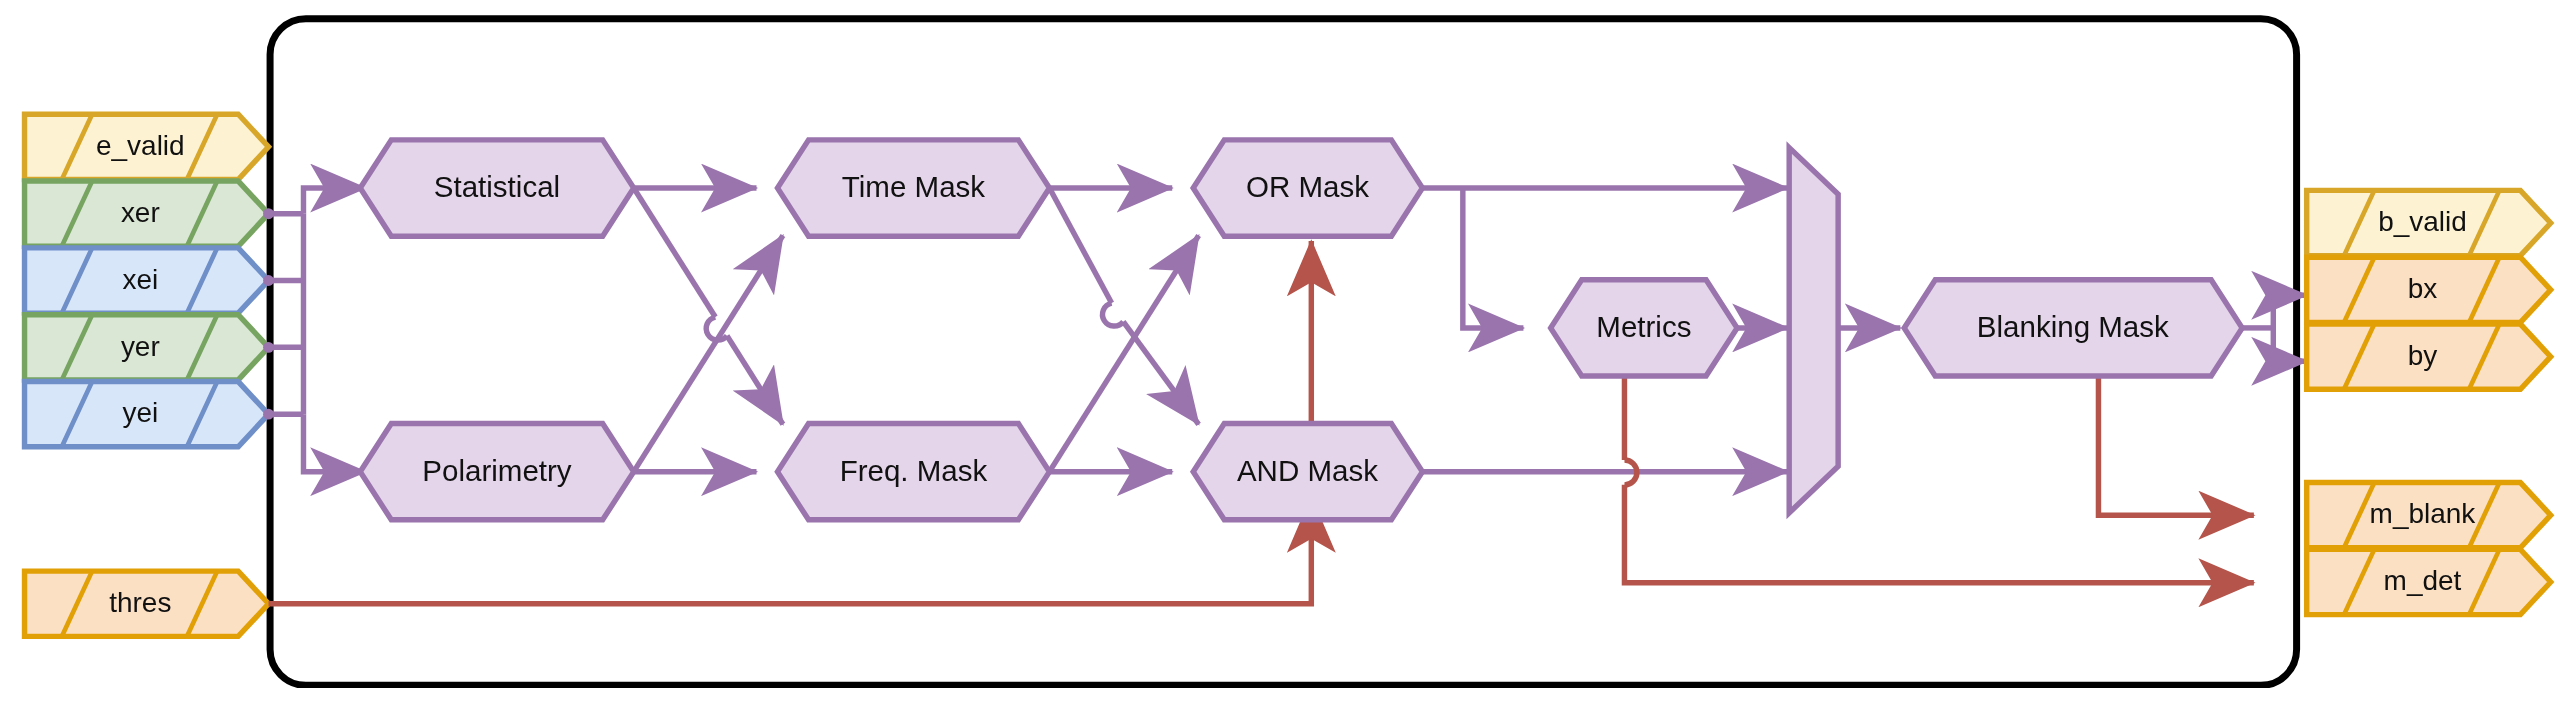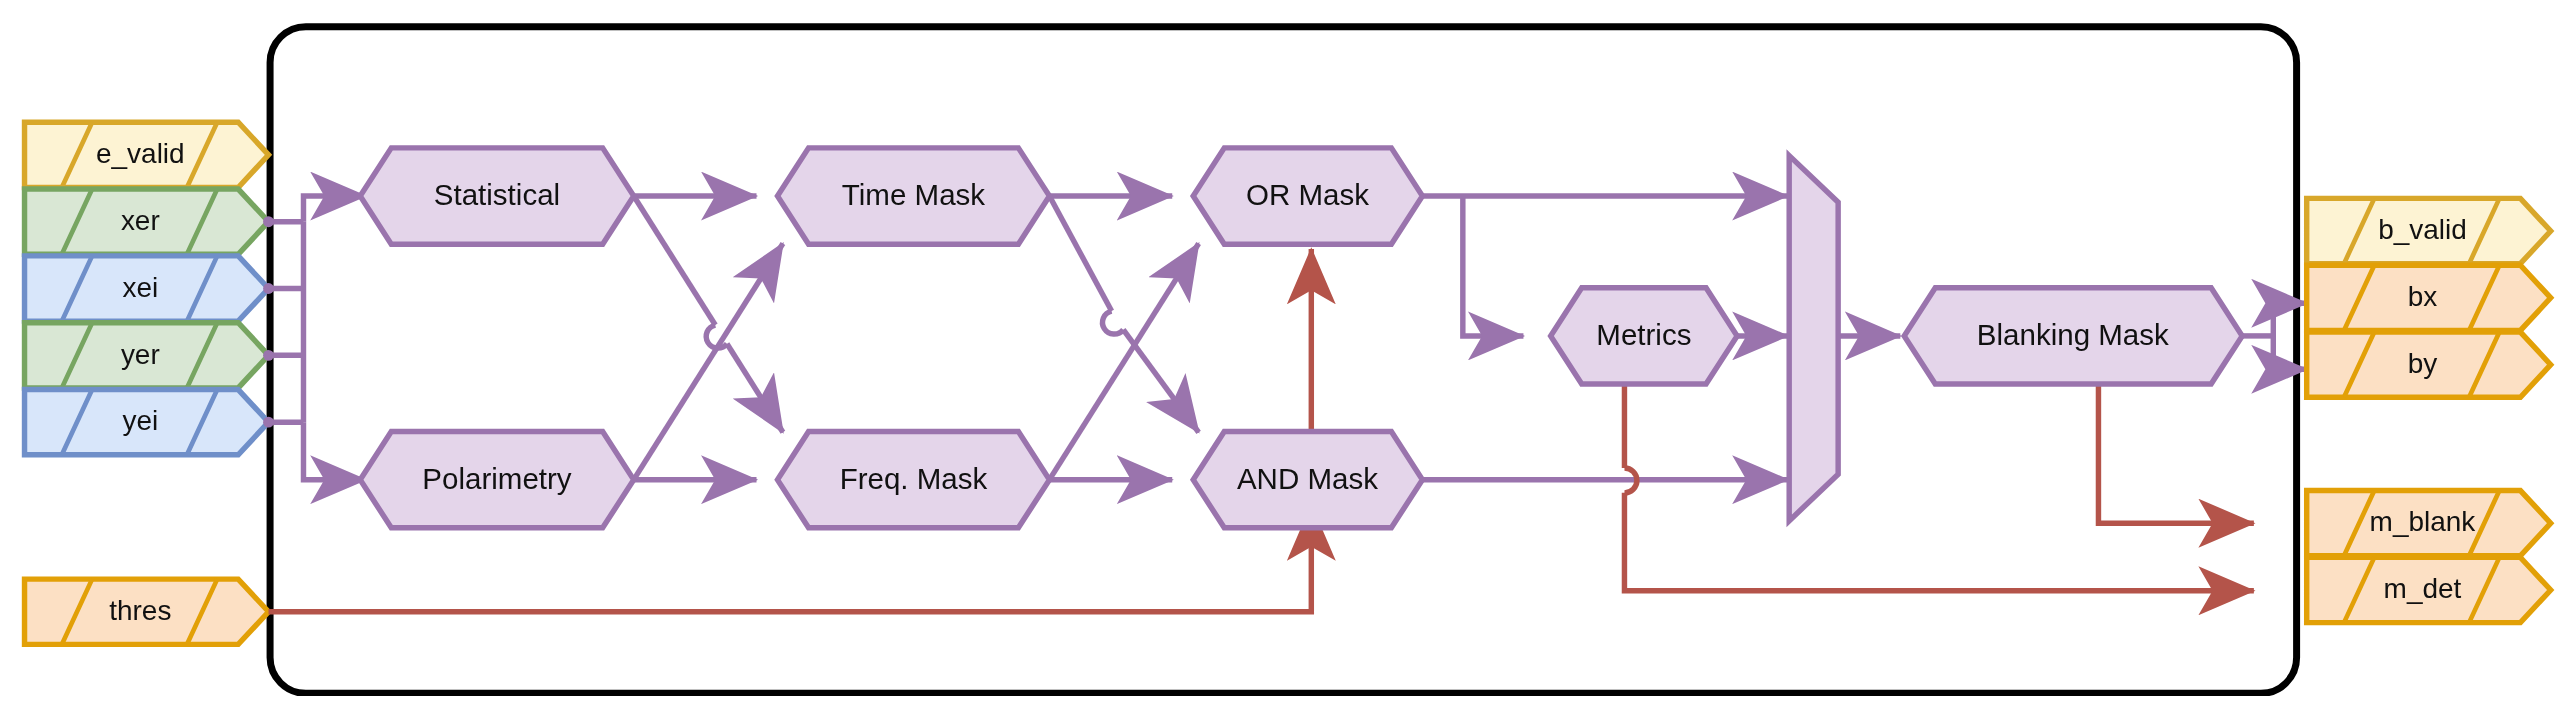--- a/index.html
+++ b/index.html
@@ -1,17 +1,17 @@
 <!DOCTYPE html>
 <html style="font-size:12.4px"><head>
 <meta charset="utf-8">
 <style>
   html,body{margin:0;padding:0;background:#ffffff;}
   body{font-family:"Liberation Sans","DejaVu Sans",sans-serif;}
-  #stage{position:relative;width:2576px;height:688px;background:#ffffff;overflow:hidden;margin-top:8px;}
+  #stage{position:relative;width:2576px;height:688px;background:#ffffff;overflow:hidden;}
   svg{display:block;}
   .nodelabel{font-family:"Liberation Sans","DejaVu Sans",sans-serif;font-size:38px;fill:#111111;dominant-baseline:middle;text-anchor:middle;}
   .portlabel{font-family:"Liberation Sans","DejaVu Sans",sans-serif;font-size:36px;fill:#111111;dominant-baseline:middle;text-anchor:middle;}
 </style>
 </head>
 <body>
 
 <div id="stage">
 <svg width="2576" height="704" viewBox="0 0 3314 906" xmlns="http://www.w3.org/2000/svg">
 

